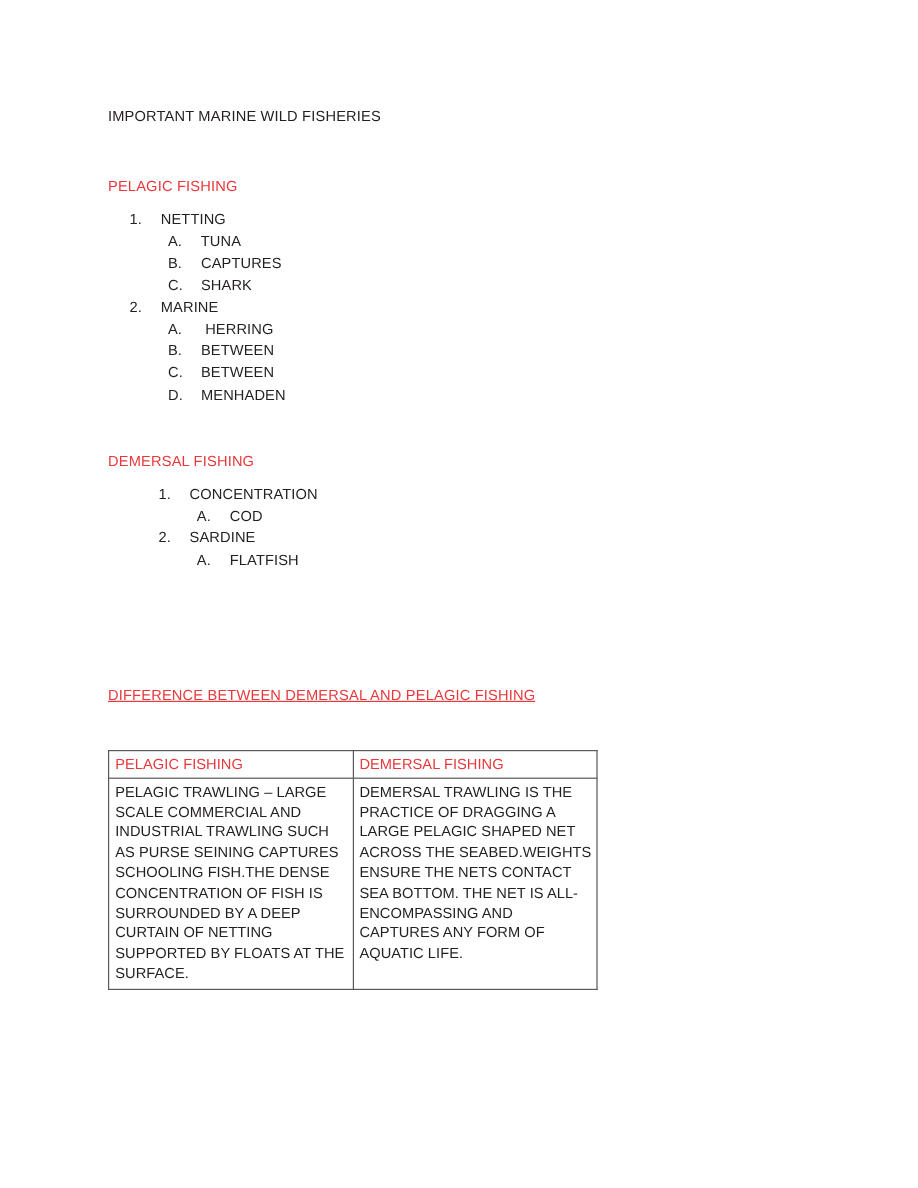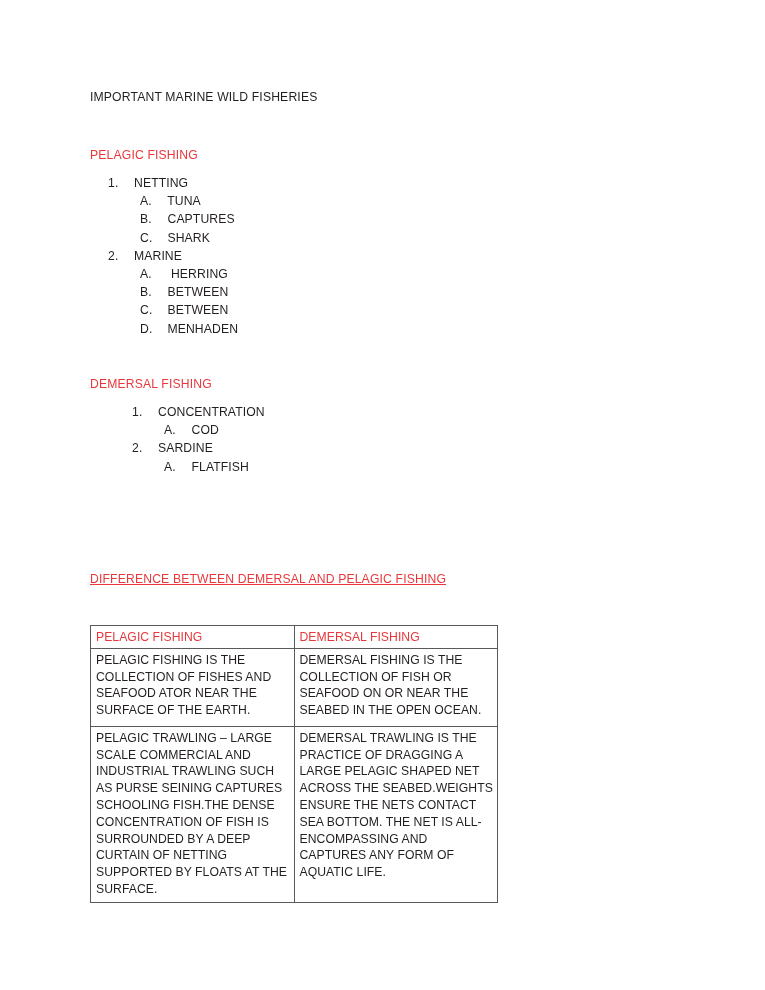--- a/index.html
+++ b/index.html
@@ -136,24 +136,20 @@
   <table class="cmp-table">
     <colgroup>
         <col>
         <col>
       </colgroup>
     <tbody id="cmp-table-body">
         <tr class="hdr">
           <td>PELAGIC FISHING</td>
           <td>DEMERSAL FISHING</td>
         </tr>
-        <tr class="row-short">
-          <td>PELAGIC FISHING IS THE COLLECTION OF FISHES AND SEAFOOD ATOR NEAR THE SURFACE OF THE EARTH.</td>
-          <td> DEMERSAL FISHING IS THE COLLECTION OF FISH OR SEAFOOD ON OR NEAR THE SEABED IN THE OPEN OCEAN.</td>
-        </tr>
         <tr class="row-long">
           <td>PELAGIC TRAWLING – LARGE SCALE COMMERCIAL AND INDUSTRIAL TRAWLING SUCH AS PURSE SEINING CAPTURES SCHOOLING FISH.THE DENSE CONCENTRATION OF FISH IS SURROUNDED BY A DEEP CURTAIN OF NETTING SUPPORTED BY FLOATS AT THE SURFACE.</td>
           <td>DEMERSAL TRAWLING IS THE PRACTICE OF DRAGGING A LARGE PELAGIC SHAPED NET ACROSS THE SEABED.WEIGHTS ENSURE THE NETS CONTACT SEA BOTTOM. THE NET IS ALL-ENCOMPASSING AND CAPTURES ANY FORM OF AQUATIC LIFE.</td>
         </tr>
       </tbody>
   </table>
 
 </div>
 
 </body></html>

